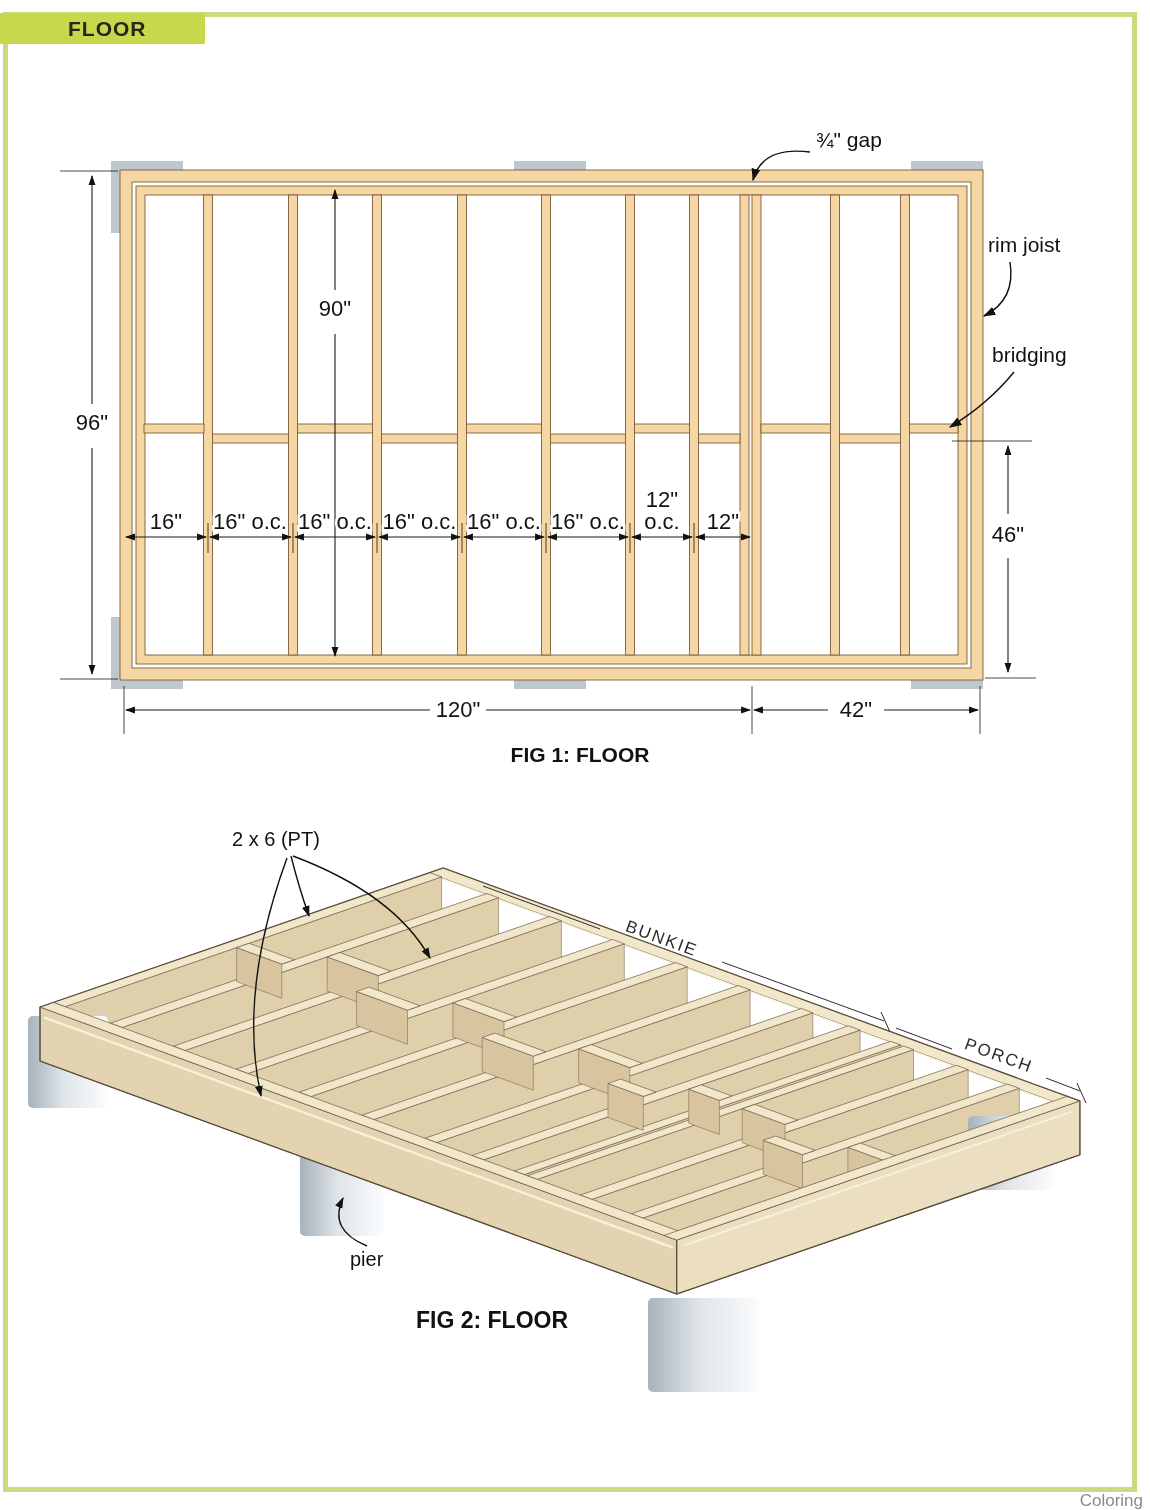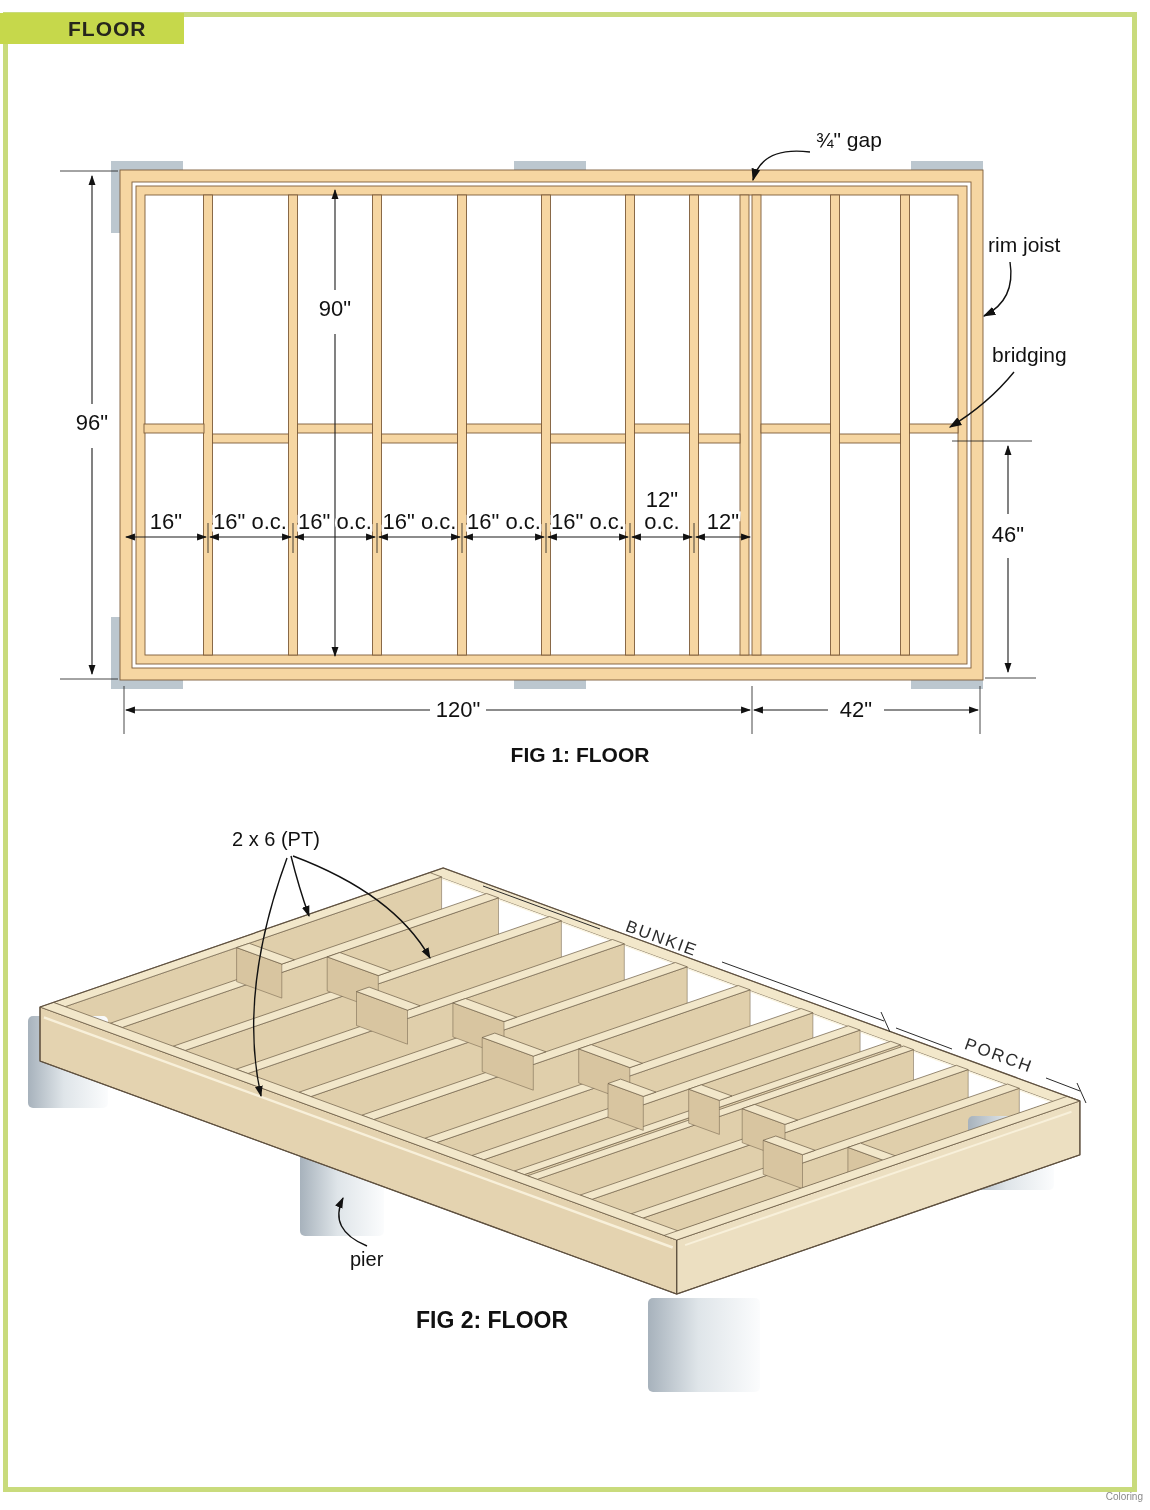--- a/index.html
+++ b/index.html
@@ -1,23 +1,23 @@
 <!DOCTYPE html>
 <html><head>
 <meta charset="utf-8">
 <style>
   html,body{margin:0;padding:0;background:#fff;}
   .page{position:relative;width:1150px;height:1510px;background:#fff;overflow:hidden;
         font-family:"Liberation Sans",sans-serif;}
   .page-border{position:absolute;left:3px;top:12px;right:13px;bottom:18px;
         border:5px solid #c9db7c;pointer-events:none;}
-  .header-bar{position:absolute;left:0;top:13px;width:184px;height:31px;background:#c6d84b;
+  .header-bar{position:absolute;left:0;top:13px;width:205px;height:31px;background:#c6d84b;
         display:flex;align-items:center;}
   .header-bar span{font-size:21px;font-weight:bold;letter-spacing:1px;color:#26261c;padding-left:68px;}
-  .credit{position:absolute;right:7px;top:1491px;font-size:10px;color:#8a8a8a;}
+  .credit{position:absolute;right:7px;top:1491px;font-size:17px;color:#8a8a8a;}
   svg{position:absolute;left:0;}
   #fig1{top:0;}
   #fig2{top:790px;}
   .lum{fill:#f6d6a2;stroke:#7d5c39;stroke-width:0.9;}
   .wht{fill:#ffffff;stroke:#7d5c39;stroke-width:0.9;}
   .pier{fill:#bcc7cf;}
   .dim{stroke:#1a1a1a;stroke-width:1.1;fill:none;}
   .dimt{stroke:#1a1a1a;stroke-width:0.8;}
   .thin{stroke:#2b2b2b;stroke-width:1;fill:none;}
   .cline{stroke:#111;stroke-width:1.4;fill:none;}

